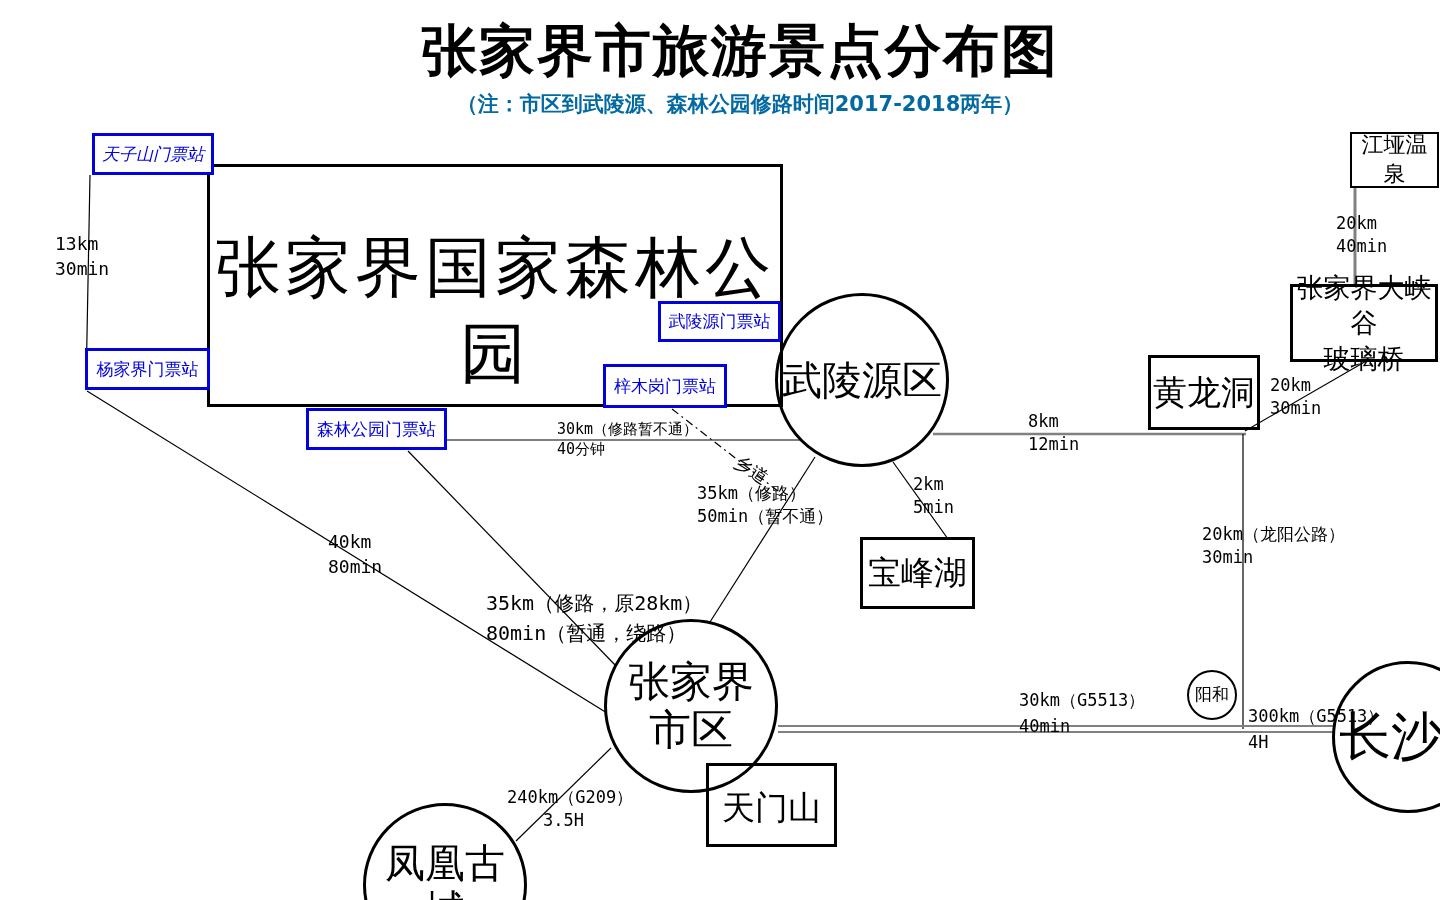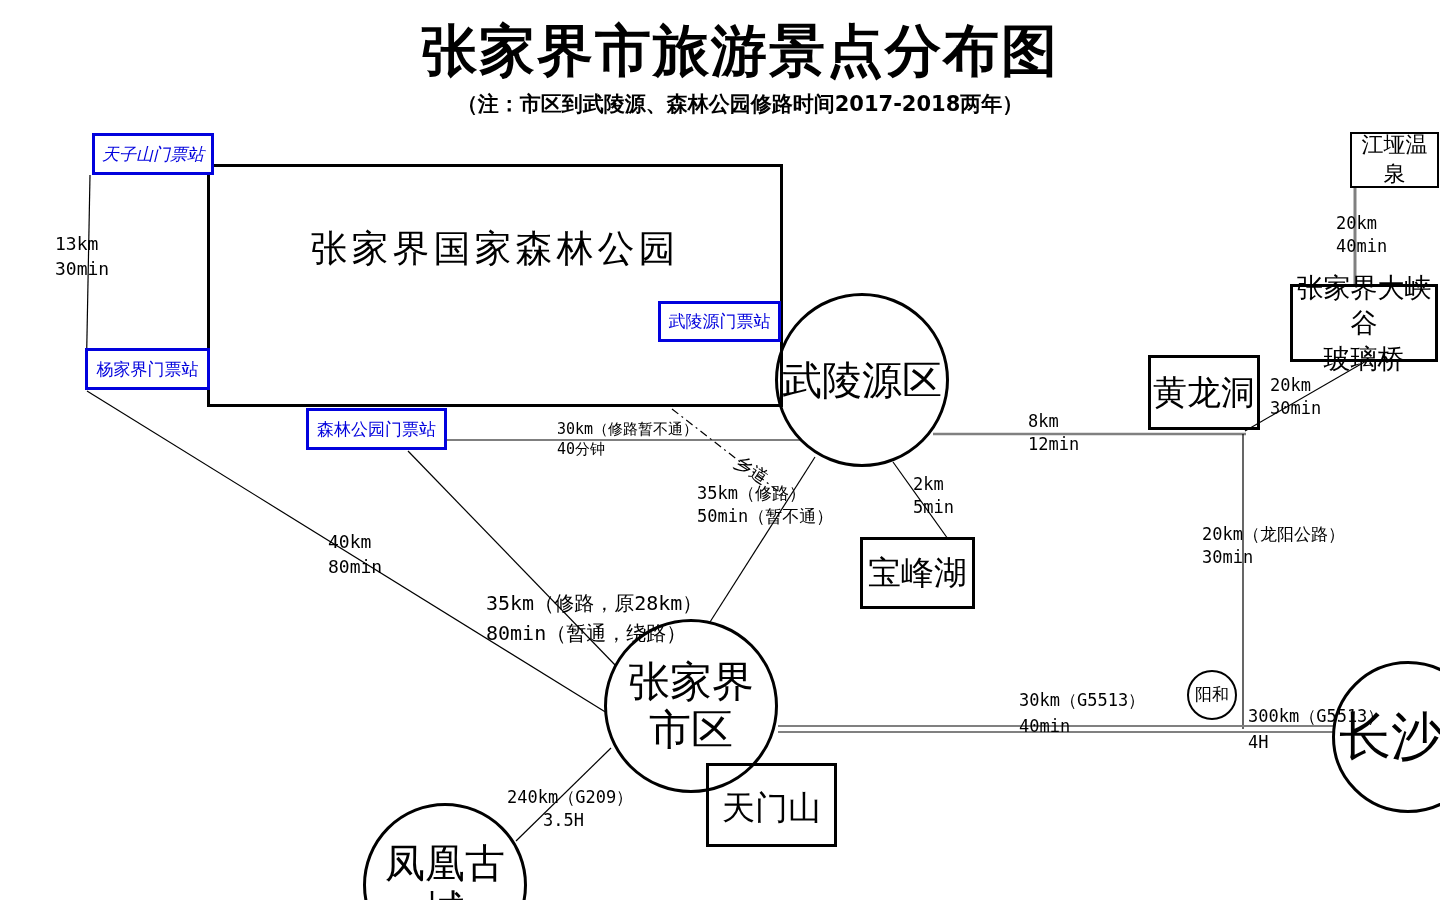--- a/index.html
+++ b/index.html
@@ -8,21 +8,21 @@
     overflow:hidden;font-family:"DejaVu Sans",sans-serif;color:#000;
   }
   .abs{position:absolute;}
   
   .title{
     left:40px;top:14px;width:1400px;text-align:center;
     font-size:56px;font-weight:bold;letter-spacing:2px;white-space:nowrap;
   }
   .subtitle{
     left:40px;top:90px;width:1400px;text-align:center;
-    font-size:21px;font-weight:bold;color:#000000;white-space:nowrap;
+    font-size:21px;font-weight:bold;color:#0369a1;white-space:nowrap;
   }
   
   .circle{
     border:3px solid #000;border-radius:50%;background:#fff;
     display:flex;align-items:center;justify-content:center;text-align:center;
     box-sizing:border-box;line-height:1.15;
   }
   .rect{
     border:3px solid #000;background:transparent;
     display:flex;align-items:center;justify-content:center;text-align:center;
@@ -77,21 +77,21 @@
   </div>
 
   <div class="abs circle" style="left:1332px;top:661px;width:152px;height:152px;font-size:52px;padding-right:34px;">
     <span>长沙</span>
   </div>
 
   <div class="abs circle" style="left:1187px;top:670px;width:50px;height:50px;font-size:17px;border-width:2px;">
     <span>阳和</span>
   </div>
 
-  <div class="abs rect" style="left:207px;top:164px;width:576px;height:243px;align-items:flex-start;padding-top:58px;font-size:37px;letter-spacing:4px;">
+  <div class="abs rect" style="left:207px;top:164px;width:576px;height:243px;align-items:flex-start;padding-top:58px;font-size:66px;letter-spacing:4px;">
     <span>张家界国家森林公园</span>
   </div>
 
   <div class="abs rect" style="left:1148px;top:355px;width:112px;height:75px;font-size:34px;text-align:right;">
     <span>黄龙洞</span>
   </div>
 
   <div class="abs rect" style="left:860px;top:537px;width:115px;height:72px;font-size:33px;">
     <span>宝峰湖</span>
   </div>
@@ -116,20 +116,23 @@
   </div>
   <div class="abs ticket" style="left:85px;top:348px;width:125px;height:42px;">
     <span>杨家界门票站</span>
   </div>
   <div class="abs ticket" style="left:306px;top:408px;width:141px;height:42px;">
     <span>森林公园门票站</span>
   </div>
   <div class="abs ticket" style="left:658px;top:301px;width:123px;height:41px;">
     <span>武陵源门票站</span>
   </div>
+  <div class="abs ticket" style="left:603px;top:364px;width:124px;height:44px;">
+    <span>梓木岗门票站</span>
+  </div>
 
   <div class="abs elabel" style="left:55px;top:232px;font-size:18px;">
     <div>13km</div>
     <div>30min</div>
   </div>
 
   <div class="abs elabel" style="left:328px;top:530px;font-size:18px;">
     <div>40km</div>
     <div>80min</div>
   </div>

